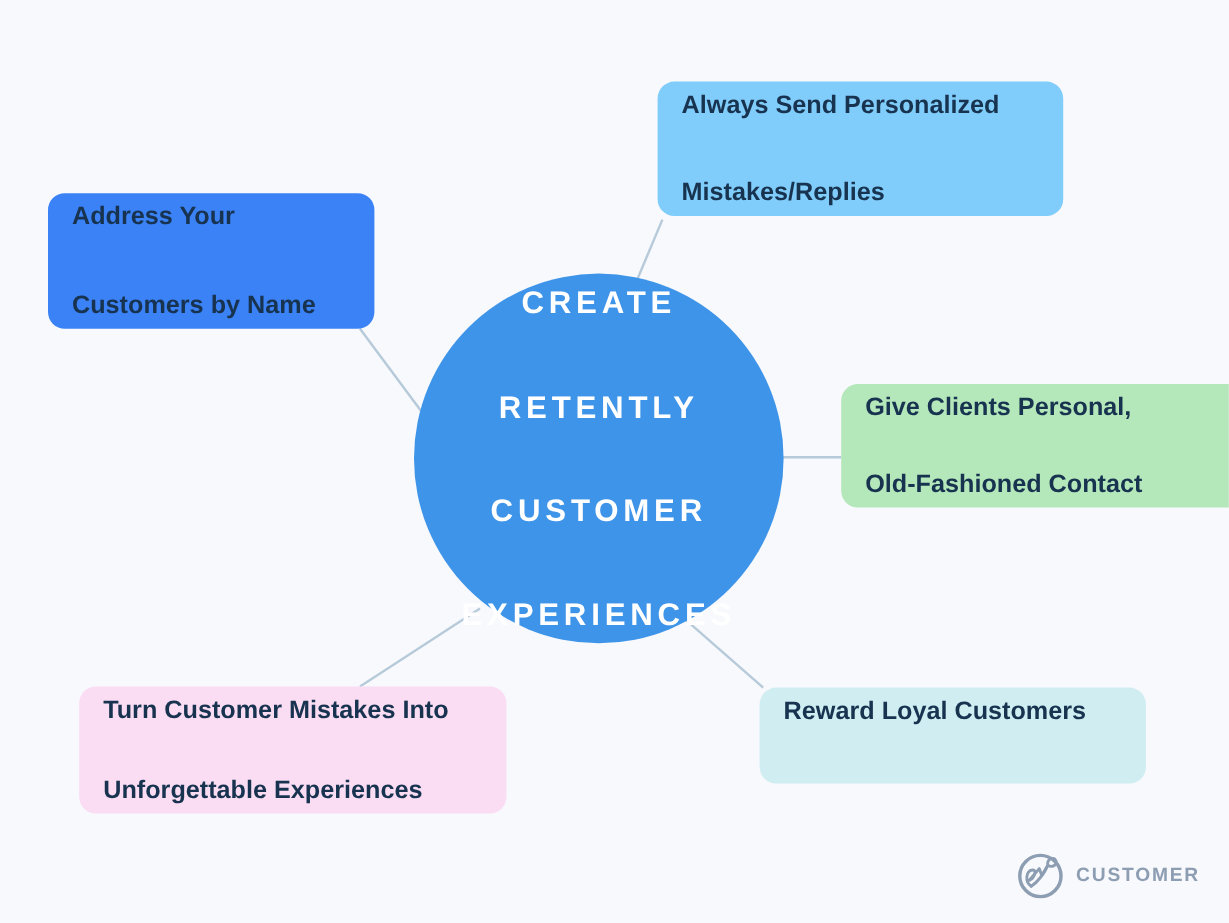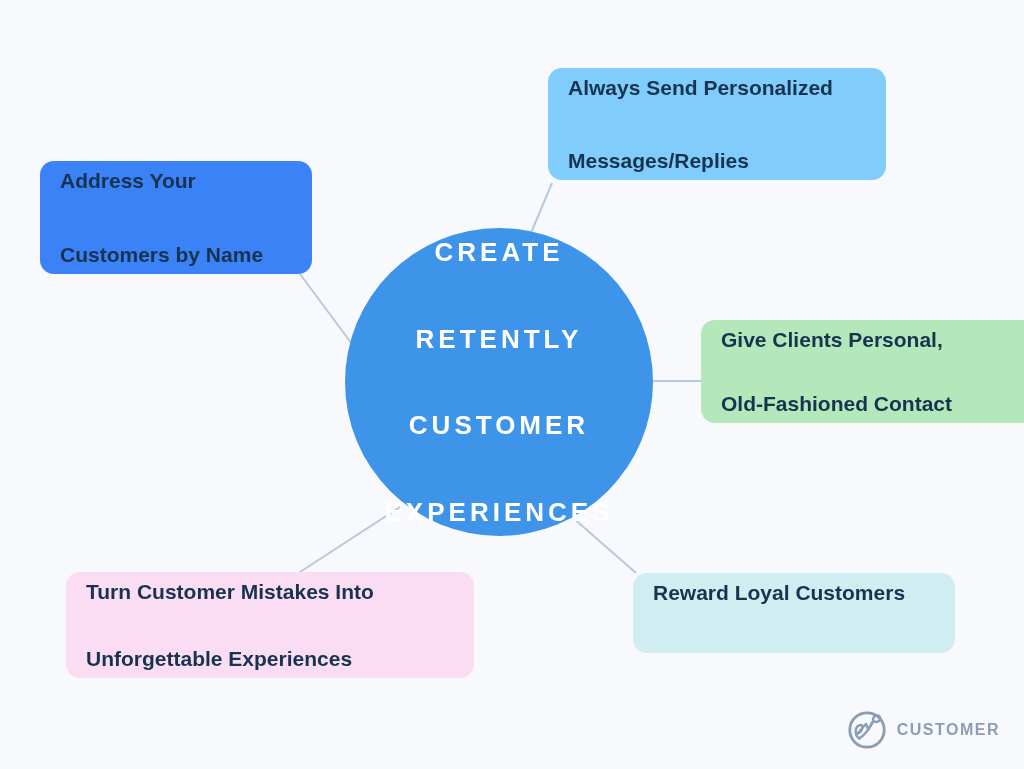--- a/index.html
+++ b/index.html
@@ -63,21 +63,21 @@
     color: var(--text);
     font-size: 21px;
     font-weight: 700;
     line-height: 39px;
     white-space: nowrap;
   }
   .node-address  { left: 40px;  top: 161px; width: 272px; height: 113px; }
   .node-messages { left: 548px; top: 68px;  width: 338px; height: 112px; }
   .node-contact  { left: 701px; top: 320px; width: 358px; height: 103px; }
   .node-reward   { left: 633px; top: 573px; width: 322px; height: 80px;  }
-  .node-mistakes { left: 66px;  top: 572px; width: 408px; height: 106px; }
+  .node-mistakes { left: 66px;  top: 572px; width: 356px; height: 106px; }
   .brand {
     position: absolute;
     right: 24px; bottom: 18px;
     display: flex;
     align-items: center;
     gap: 9px;
   }
   .brand-icon { width: 42px; height: 42px; }
   .brand-icon circle, .brand-icon path {
     fill: none;
@@ -112,21 +112,21 @@
     <div class="center-line">EXPERIENCES</div>
   </div>
 
   <div class="node node-address" style="background-color: #3b82f6;">
     <div class="node-line">Address Your</div>
     <div class="node-line">Customers by Name</div>
   </div>
 
   <div class="node node-messages" style="background-color: rgb(128, 204, 250);">
     <div class="node-line">Always Send Personalized</div>
-    <div class="node-line">Messages/Replies</div>
+    <div class="node-line">Mistakes/Replies</div>
   </div>
 
   <div class="node node-contact" style="background-color: rgb(180, 231, 186);">
     <div class="node-line">Give Clients Personal,</div>
     <div class="node-line">Old-Fashioned Contact</div>
   </div>
 
   <div class="node node-reward" style="background-color: rgb(208, 237, 242);">
     <div class="node-line">Reward Loyal Customers</div>
   </div>

